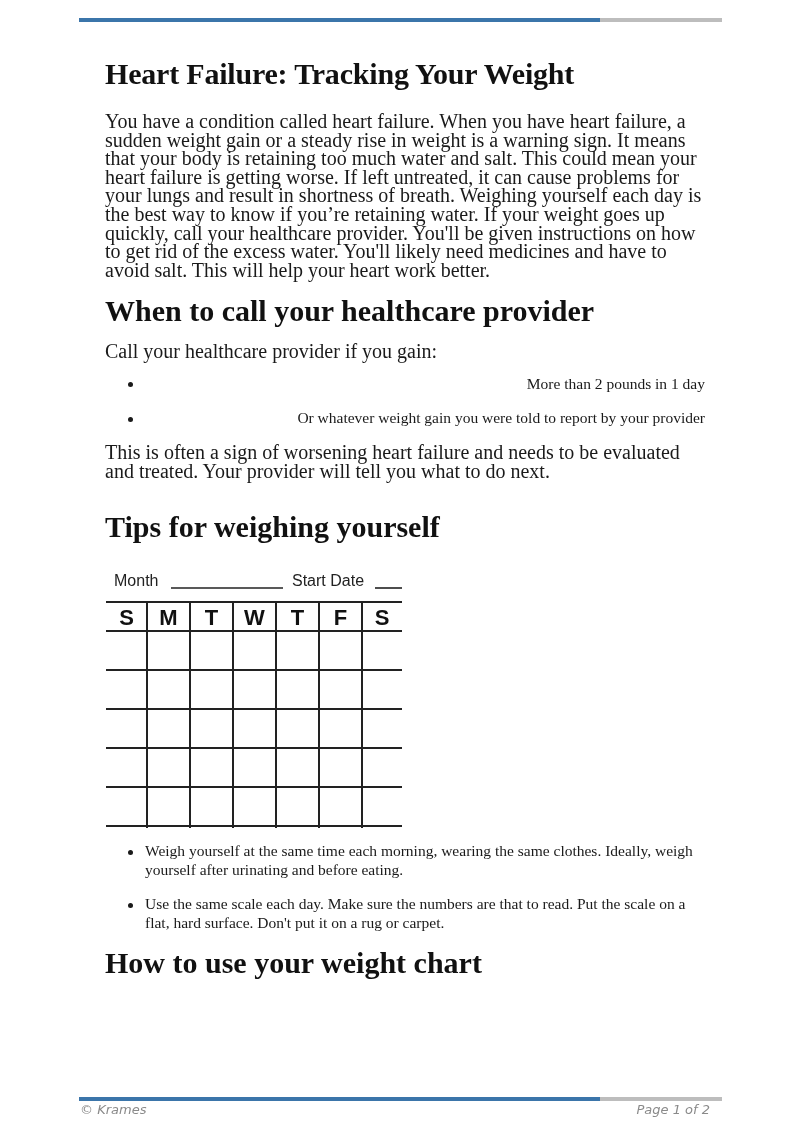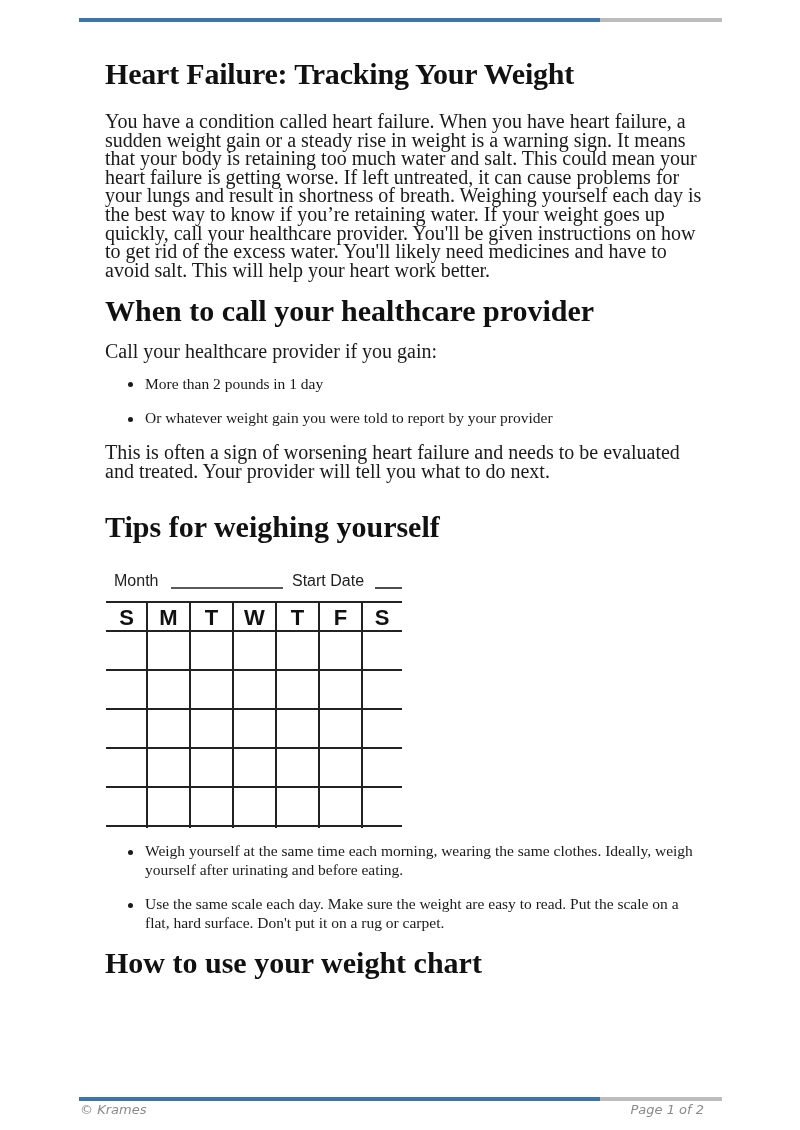--- a/index.html
+++ b/index.html
@@ -13,30 +13,30 @@
     h1 { font-size: 30px; font-weight: bold; margin: 0 0 16px 0; line-height: 44px; letter-spacing: -0.2px; color:#111; }
     h2 { font-size: 30px; font-weight: bold; margin: 0; line-height: 30px; color:#111; }
     p { font-size: 20px; line-height: 18.6px; margin: 0; }
     .intro { margin-bottom: 17px; }
     .h2a { margin-bottom: 16px; }
     .lead { margin-bottom: 14px; }
     ul { margin: 0; padding: 0 0 0 40px; }
     li { font-size: 15.5px; line-height: 18.6px; list-style: none; position: relative; }
     li::before { content: ""; position: absolute; left: -17px; top: 7.5px; width: 5px; height: 5px; border-radius: 50%; background: #1a1a1a; }
     .list1 li { margin-bottom: 15.5px; }
-    .list1 { margin-bottom: 12px; }
+    .list1 { margin-bottom: 12px; text-align: right; }
     .after { margin-bottom: 32px; }
     .h2b { margin-bottom: 26px; }
     .figure { position: relative; width: 300px; height: 260px; margin-left: -1px; margin-bottom: 14px; }
     .figure svg { display: block; }
     .list2 li { margin-bottom: 15.5px; }
     .h2c { margin-top: 5px; }
     .footer { position: absolute; top: 1102px; font-family: "DejaVu Sans", sans-serif; font-style: italic; font-size: 13px; color: #8a8a8a; }
     .footer-left { left: 80px; }
-    .footer-right { right: 96px; font-style: italic; }
+    .footer-right { right: 90px; font-style: italic; }
   </style>
 </head>
 <body>
 
 <div class="bar top-bar">
   <div class="fill" id="top-fill" style="width: 81%;"></div>
 </div>
 
 <div class="content">
   <h1>Heart Failure: Tracking Your Weight</h1>
@@ -82,21 +82,21 @@
         <text x="150.5" y="57">W</text>
         <text x="193.5" y="57">T</text>
         <text x="236.5" y="57">F</text>
         <text x="278" y="57">S</text>
       </g>
     </svg>
   </div>
 
   <ul class="list2">
     <li>Weigh yourself at the same time each morning, wearing the same clothes. Ideally, weigh yourself after urinating and before eating.</li>
-    <li>Use the same scale each day. Make sure the weight are easy to read. Put the scale on a flat, hard surface. Don't put it on a rug or carpet.</li>
+    <li>Use the same scale each day. Make sure the numbers are that to read. Put the scale on a flat, hard surface. Don't put it on a rug or carpet.</li>
   </ul>
 
   <h2 class="h2c">How to use your weight chart</h2>
 </div>
 
 <div class="bar bottom-bar">
   <div class="fill" id="bottom-fill" style="width: 81%;"></div>
 </div>
 <div class="footer footer-left">© Krames</div>
 <div class="footer footer-right">Page 1 of 2</div>

